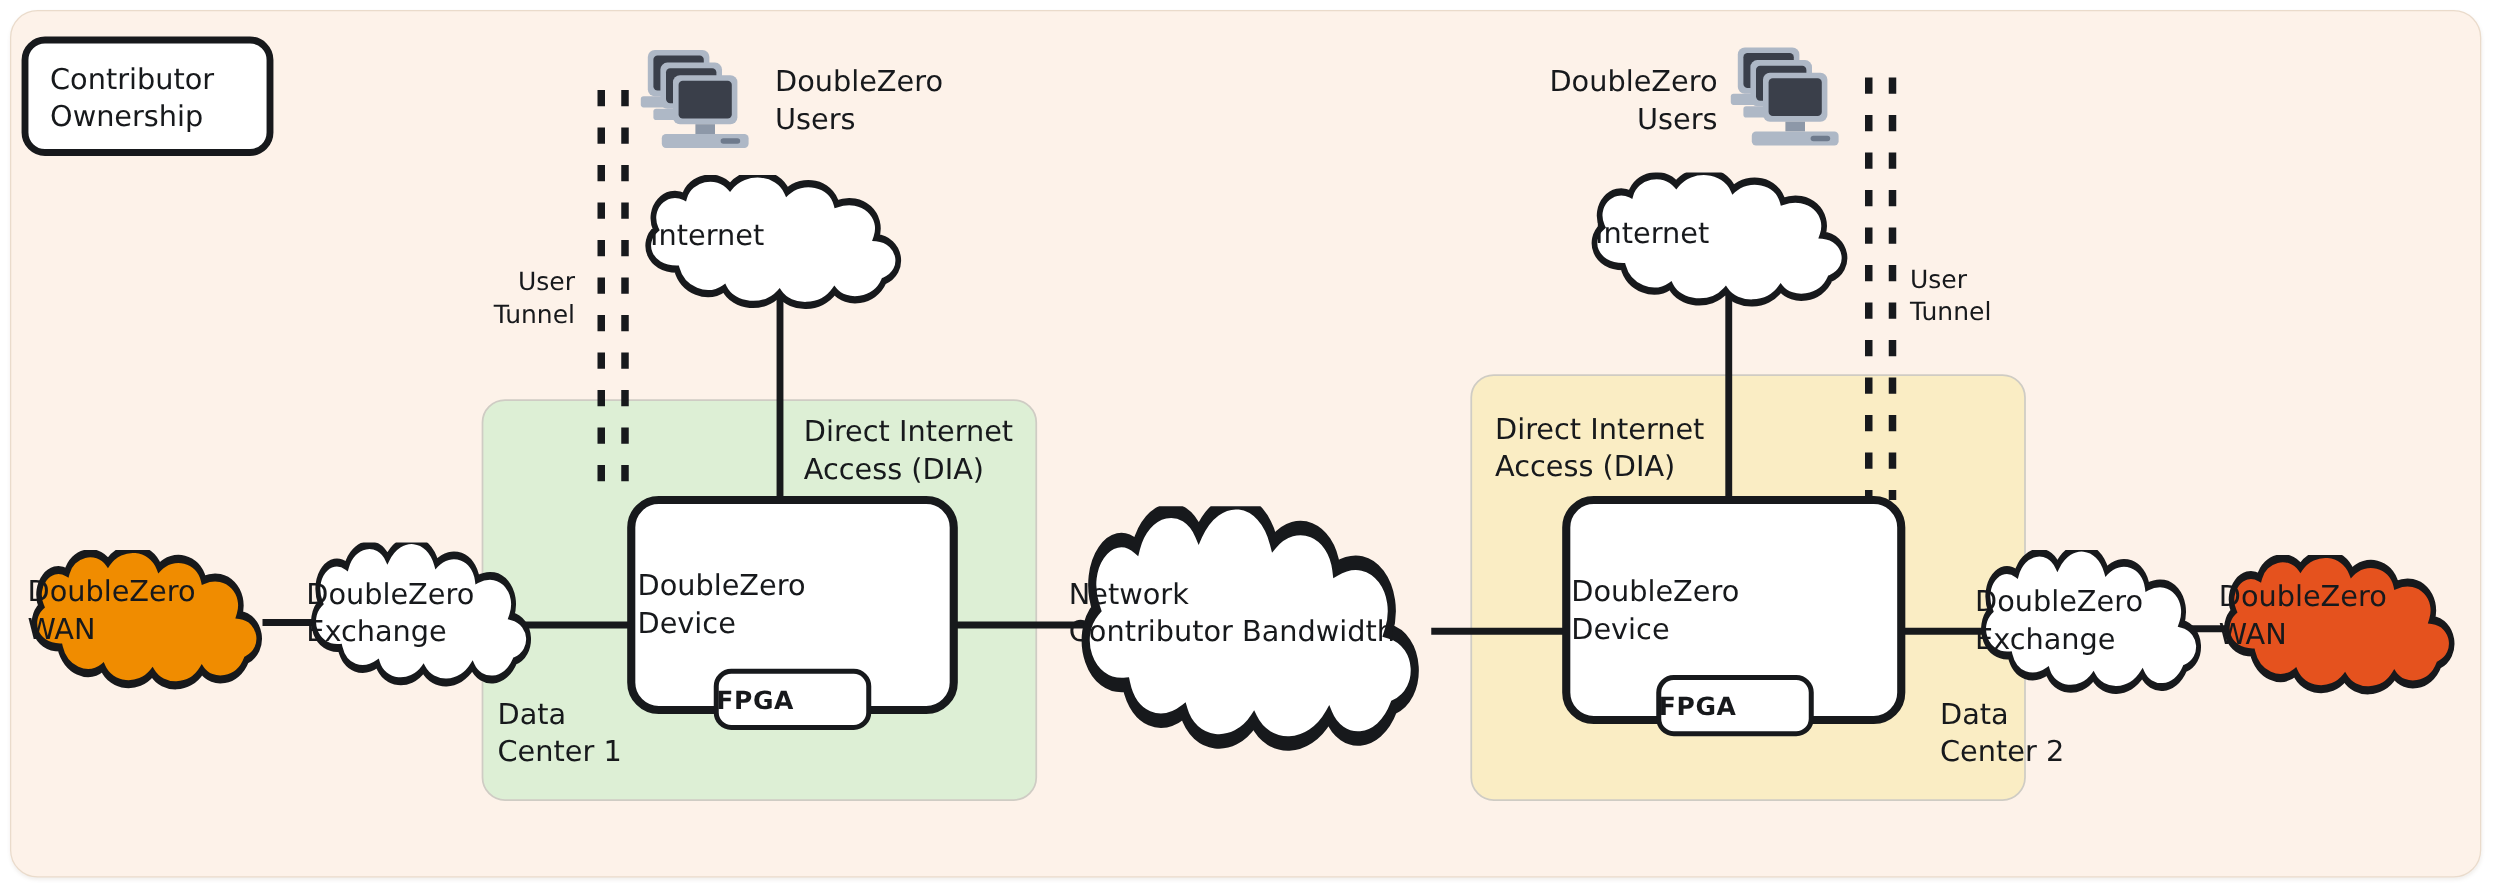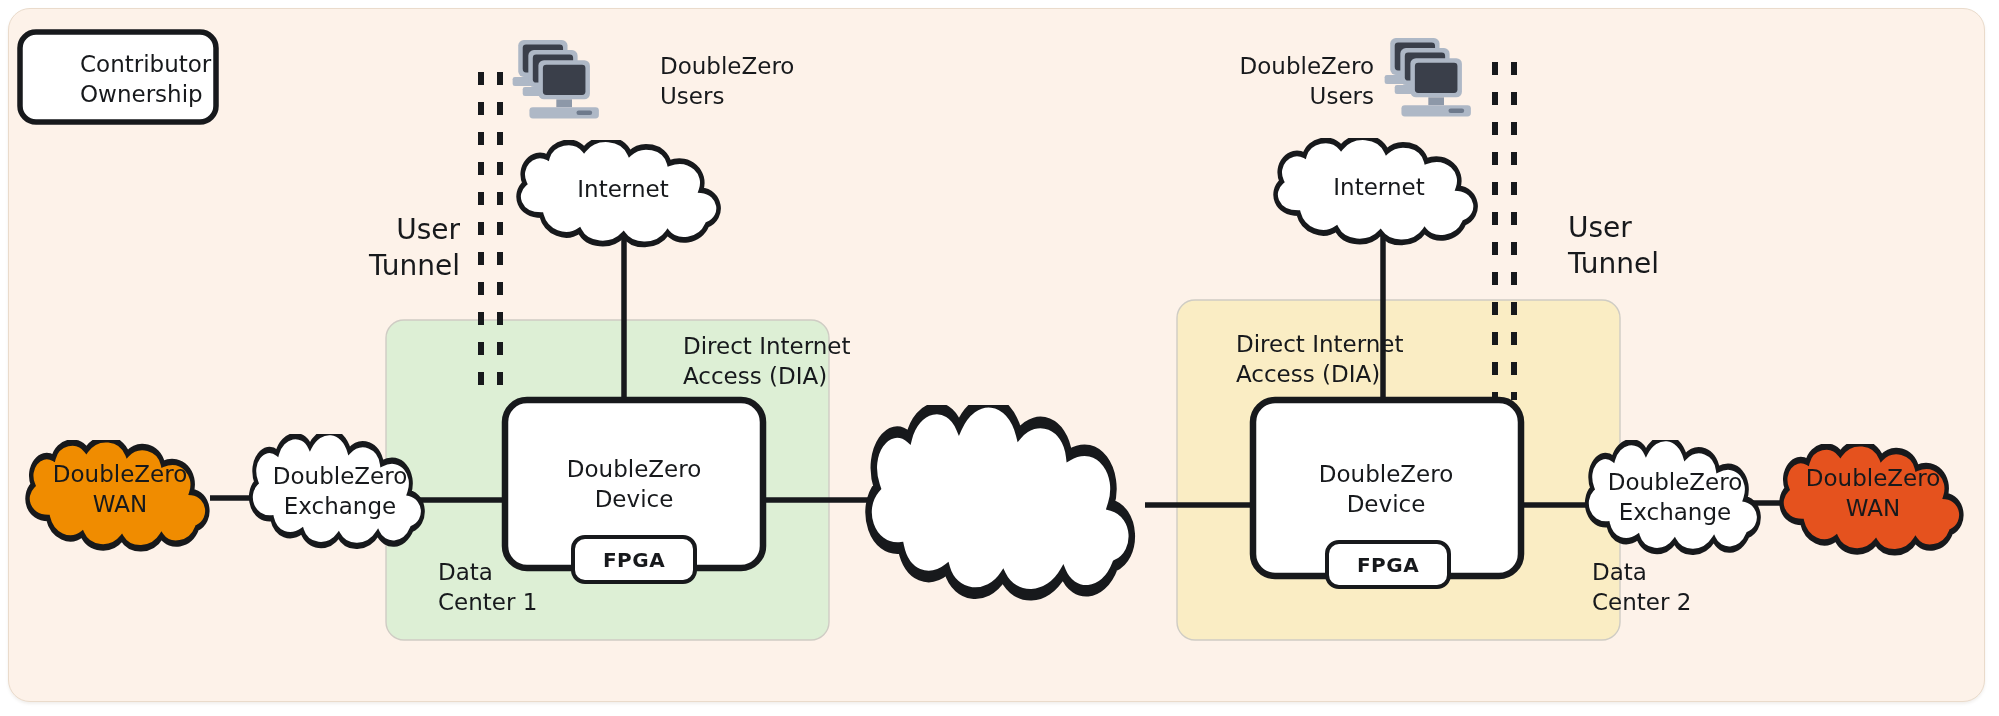--- a/index.html
+++ b/index.html
@@ -12,27 +12,27 @@
     position:absolute;left:8px;top:8px;width:1975px;height:692px;
     background:#FDF2E9;border:1px solid #EADBCB;border-radius:22px;
     box-shadow:0 2px 3px rgba(120,100,80,.10);
   }
 
   svg.layer{position:absolute;left:0;top:0;width:1999px;height:716px;
             overflow:visible;pointer-events:none;}
 
   .lbl{position:absolute;color:#17191c;line-height:1.30;
        white-space:pre;pointer-events:none;}
-  .lbl.c{text-align:center;}
+  .lbl.c{}
   .lbl.r{text-align:right;}
-  .lbl.l{text-align:left;margin-left:40px;}
+  .lbl.l{text-align:left;}
 
   .boxtext{font-size:23px;}
   .cloudtext{font-size:23px;}
-  .small{font-size:28px;}
+  .small{font-size:20px;}
   .ital{}
   .fpga{font-size:20px;font-weight:bold;letter-spacing:.5px;}
 </style>
 </head>
 <body>
 
 <div id="canvas">
 
   <div class="page-frame"></div>
 
@@ -198,20 +198,22 @@
 Exchange</div>
 
   <div class="lbl c boxtext" style="left:510px;top:455px;width:248px;">DoubleZero
 Device</div>
 
   <div class="lbl c fpga" style="left:573px;top:547px;width:122px;">FPGA</div>
 
   <div class="lbl l boxtext" style="left:398px;top:558px;width:180px;">Data
 Center 1</div>
 
+  <div class="lbl c cloudtext" style="left:855px;top:462px;width:300px;">Network
+Contributor Bandwidth</div>
 
   <div class="lbl r boxtext" style="left:1160px;top:52px;width:214px;">DoubleZero
 Users</div>
 
   <div class="lbl c cloudtext" style="left:1276px;top:173px;width:206px;">Internet</div>
 
   <div class="lbl l small" style="left:1528px;top:210px;width:160px;">User
 Tunnel</div>
 
   <div class="lbl l boxtext" style="left:1196px;top:330px;width:250px;">Direct Internet

